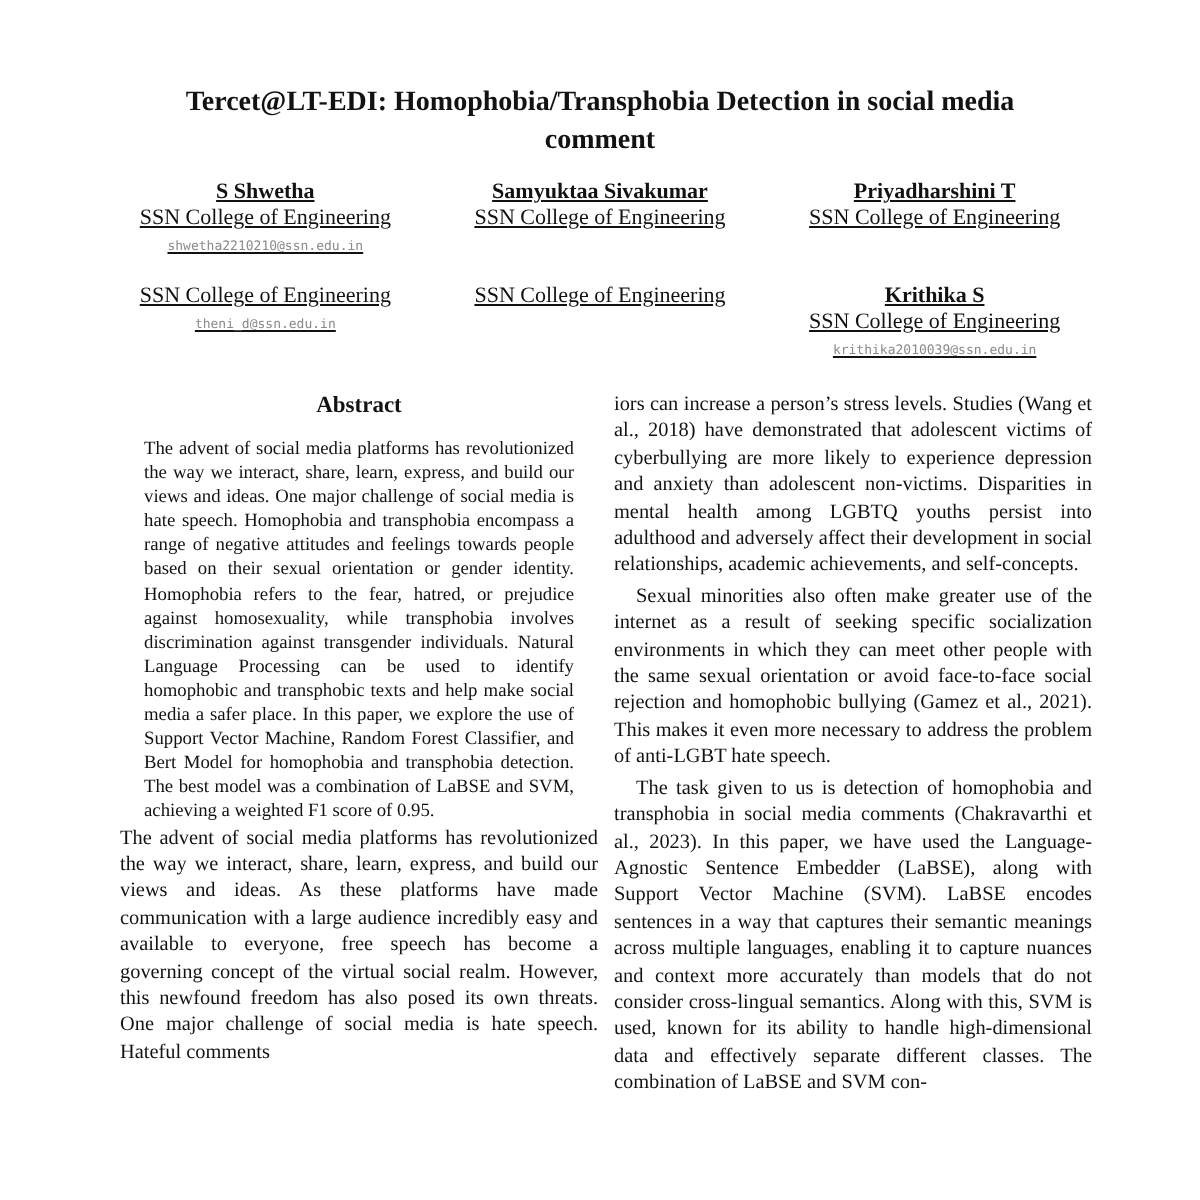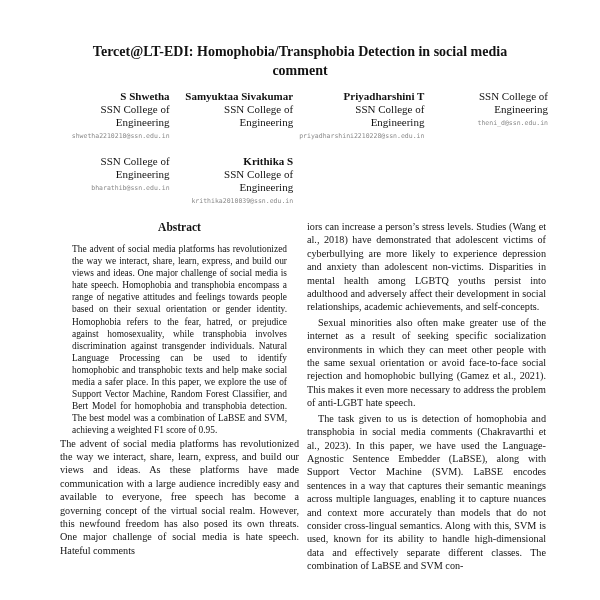--- a/index.html
+++ b/index.html
@@ -27,24 +27,25 @@
     font-size: 14px;
     font-weight: bold;
     line-height: 19px;
   }
   .authors {
     position: absolute;
     top: 90px;
     left: 52px;
     width: 496px;
     display: grid;
-    grid-template-columns: 1fr 1fr 1fr 1fr;
+    grid-template-columns: 1fr 1fr 1fr;
     column-gap: 6px;
     row-gap: 14px;
-    text-align: right;
+    text-align: center;
+    text-decoration: underline;
   }
   .author-name {
     font-weight: bold;
     font-size: 11px;
     line-height: 13px;
   }
   .author-aff {
     font-size: 11px;
     line-height: 13px;
   }
@@ -56,21 +57,20 @@
     margin-top: 3px;
     white-space: nowrap;
   }
   .columns {
     position: absolute;
     top: 196px;
     left: 60px;
     width: 486px;
     display: flex;
     gap: 8px;
-    margin-top: 24px;
   }
   .col {
     width: 239px;
   }
   .abstract-heading {
     text-align: center;
     font-weight: bold;
     font-size: 11.5px;
     line-height: 14px;
     margin-bottom: 9px;
@@ -115,29 +115,27 @@
       <div class="author-aff">SSN College of Engineering</div>
       <div class="author-email">shwetha2210210@ssn.edu.in</div>
     </div>
     <div class="author">
       <div class="author-name">Samyuktaa Sivakumar</div>
       <div class="author-aff">SSN College of Engineering</div>
     </div>
     <div class="author">
       <div class="author-name">Priyadharshini T</div>
       <div class="author-aff">SSN College of Engineering</div>
-      <div class="author-email">priyadharshini2210228@ssn.edu.in</div>
     </div>
     <div class="author">
       <div class="author-aff">SSN College of Engineering</div>
       <div class="author-email">theni_d@ssn.edu.in</div>
     </div>
     <div class="author">
       <div class="author-aff">SSN College of Engineering</div>
-      <div class="author-email">bharathib@ssn.edu.in</div>
     </div>
     <div class="author">
       <div class="author-name">Krithika S</div>
       <div class="author-aff">SSN College of Engineering</div>
       <div class="author-email">krithika2010039@ssn.edu.in</div>
     </div>
   </div>
 
   <div class="columns">
 

